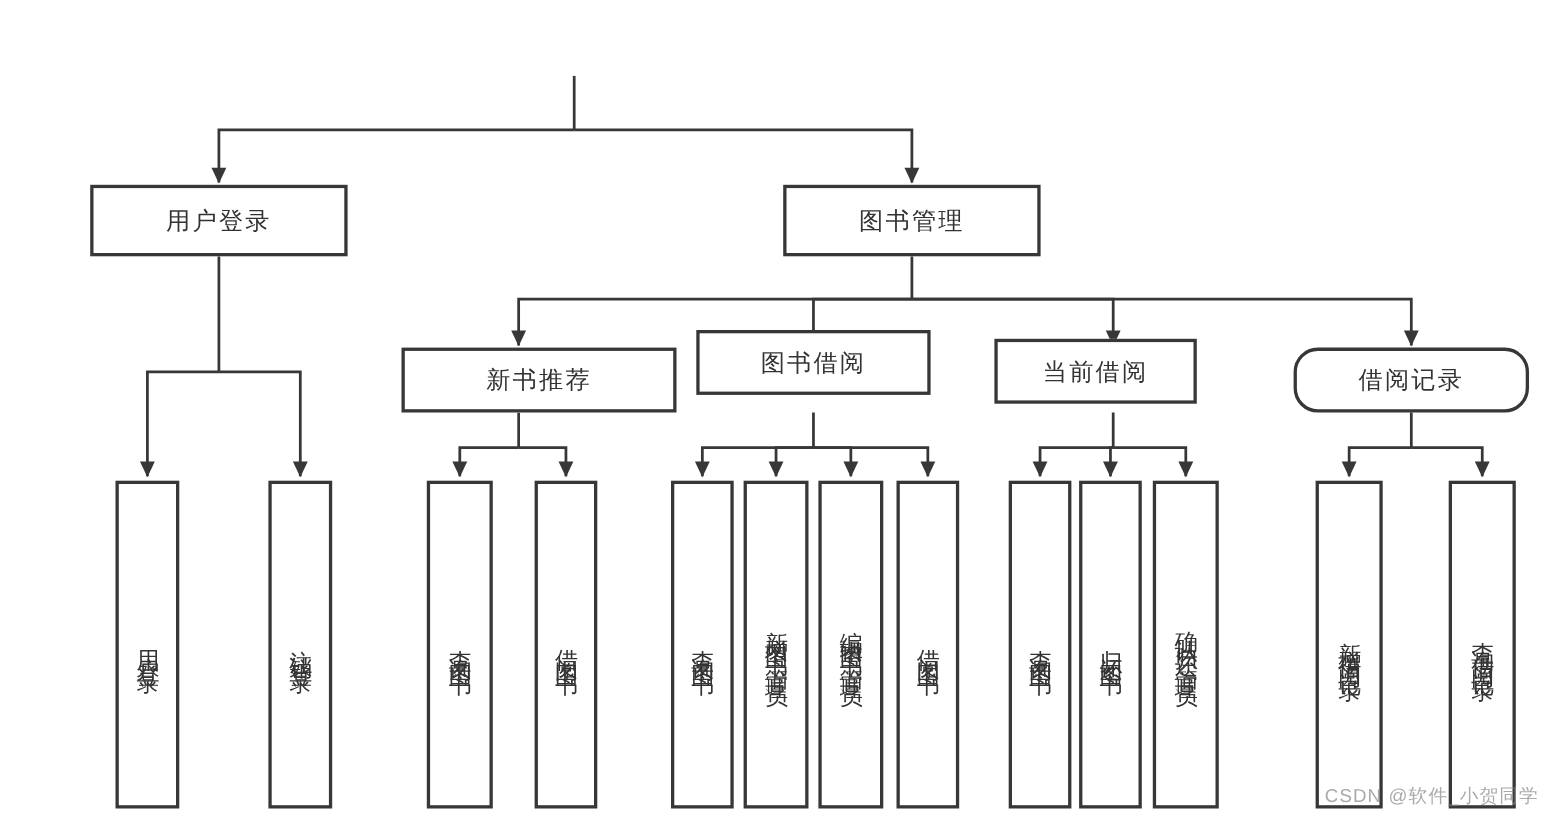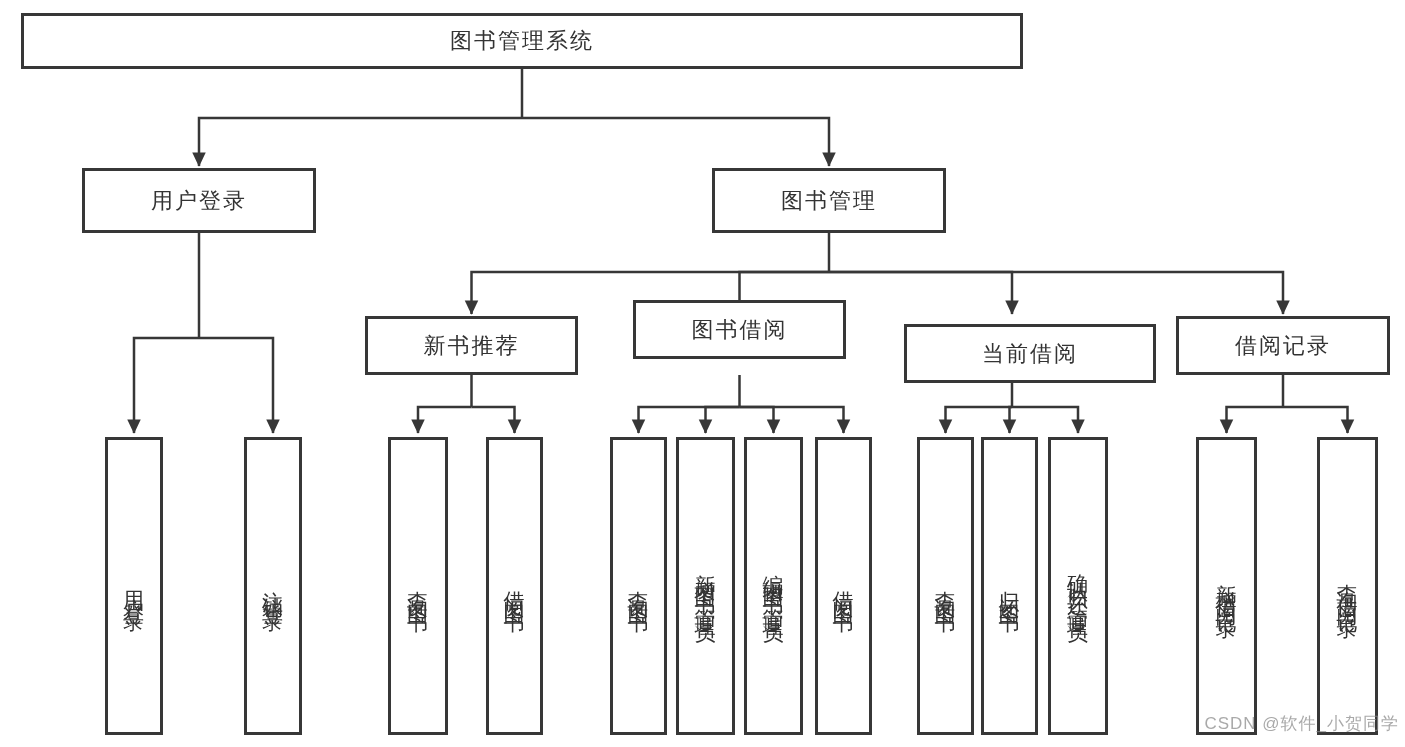--- a/index.html
+++ b/index.html
@@ -79,29 +79,28 @@
     <path class="conn" d="M1012,375 V407"></path>
     <path class="conn" d="M1012,407 H945.5 V433" marker-end="url(#arrowhead)"></path>
     <path class="conn" d="M1012,407 H1009.5 V433" marker-end="url(#arrowhead)"></path>
     <path class="conn" d="M1012,407 H1078 V433" marker-end="url(#arrowhead)"></path>
 
     <path class="conn" d="M1283,375 V407"></path>
     <path class="conn" d="M1283,407 H1226.5 V433" marker-end="url(#arrowhead)"></path>
     <path class="conn" d="M1283,407 H1347.5 V433" marker-end="url(#arrowhead)"></path>
   </svg>
 
-  <div class="box hbox" style="left:21px;top:13px;width:1002px;height:56px;">图书管理系统</div>
 
   <div class="box hbox" style="left:82px;top:168px;width:234px;height:65px;">用户登录</div>
   <div class="box hbox" style="left:712px;top:168px;width:234px;height:65px;">图书管理</div>
 
-  <div class="box hbox" style="left:365px;top:316px;width:213px;height:59px;">新书推荐</div>
+  <div class="box hbox" style="left:365px;top:316px;width:250px;height:59px;">新书推荐</div>
   <div class="box hbox" style="left:633px;top:300px;width:213px;height:59px;">图书借阅</div>
-  <div class="box hbox" style="left:904px;top:324px;width:252px;height:59px;">当前借阅</div>
-  <div class="box hbox" style="left:1176px;top:316px;width:214px;height:59px;">借阅记录</div>
+  <div class="box hbox" style="left:904px;top:308px;width:184px;height:59px;">当前借阅</div>
+  <div class="box hbox" style="left:1176px;top:316px;width:214px;height:59px;border-radius:22px;">借阅记录</div>
 
   <div class="box vbox" style="left:105px;top:437px;width:58px;height:298px;">用户登录</div>
   <div class="box vbox" style="left:244px;top:437px;width:58px;height:298px;">注销登录</div>
 
   <div class="box vbox" style="left:388px;top:437px;width:60px;height:298px;">查询图书</div>
   <div class="box vbox" style="left:486px;top:437px;width:57px;height:298px;">借阅图书</div>
 
   <div class="box vbox" style="left:610px;top:437px;width:57px;height:298px;">查询图书</div>
   <div class="box vbox" style="left:676px;top:437px;width:59px;height:298px;">新增图书（管理员）</div>
   <div class="box vbox" style="left:744px;top:437px;width:59px;height:298px;">编辑图书（管理员）</div>

